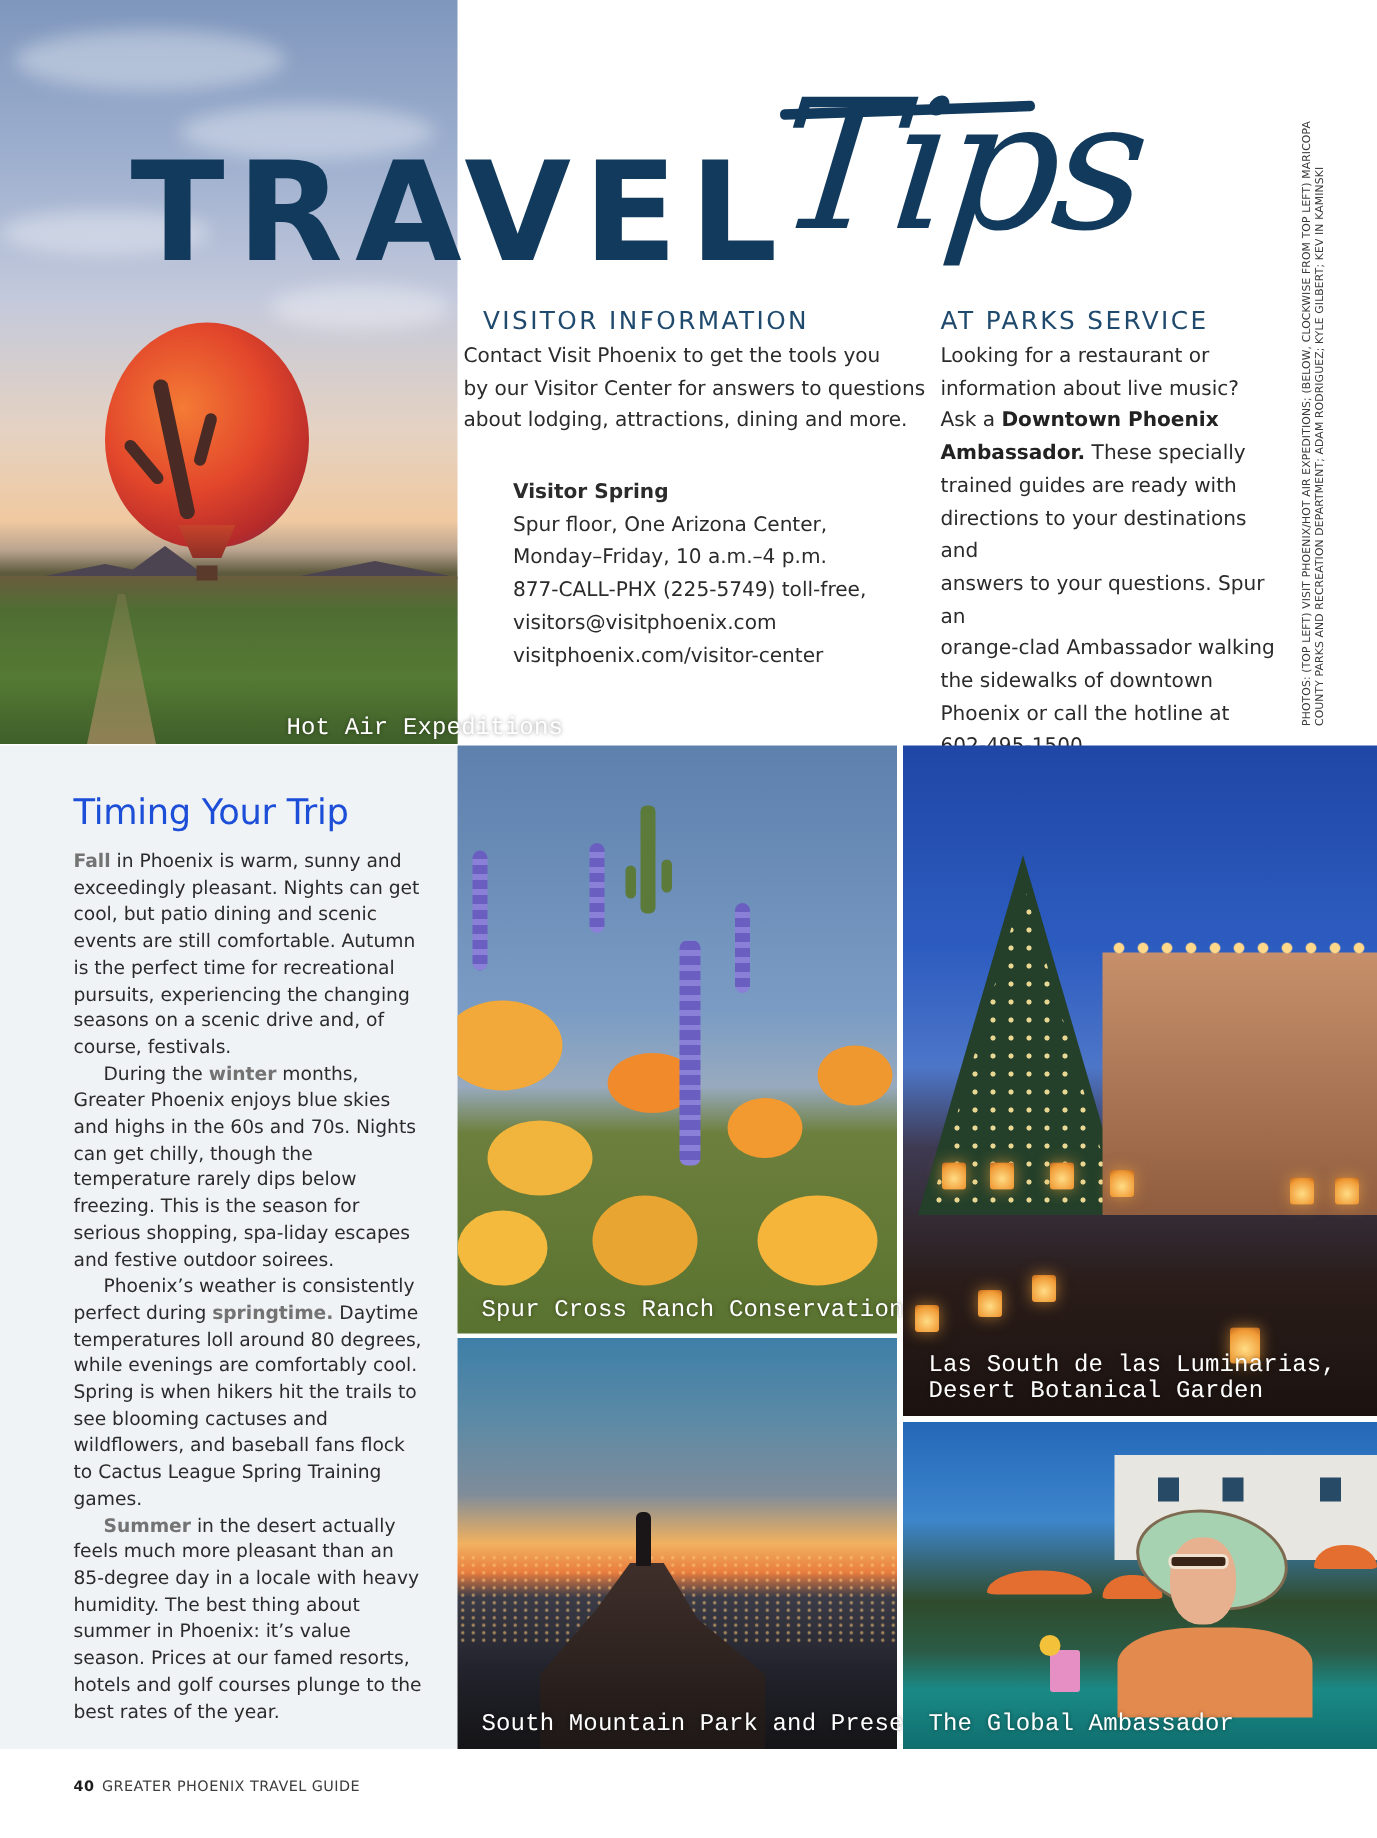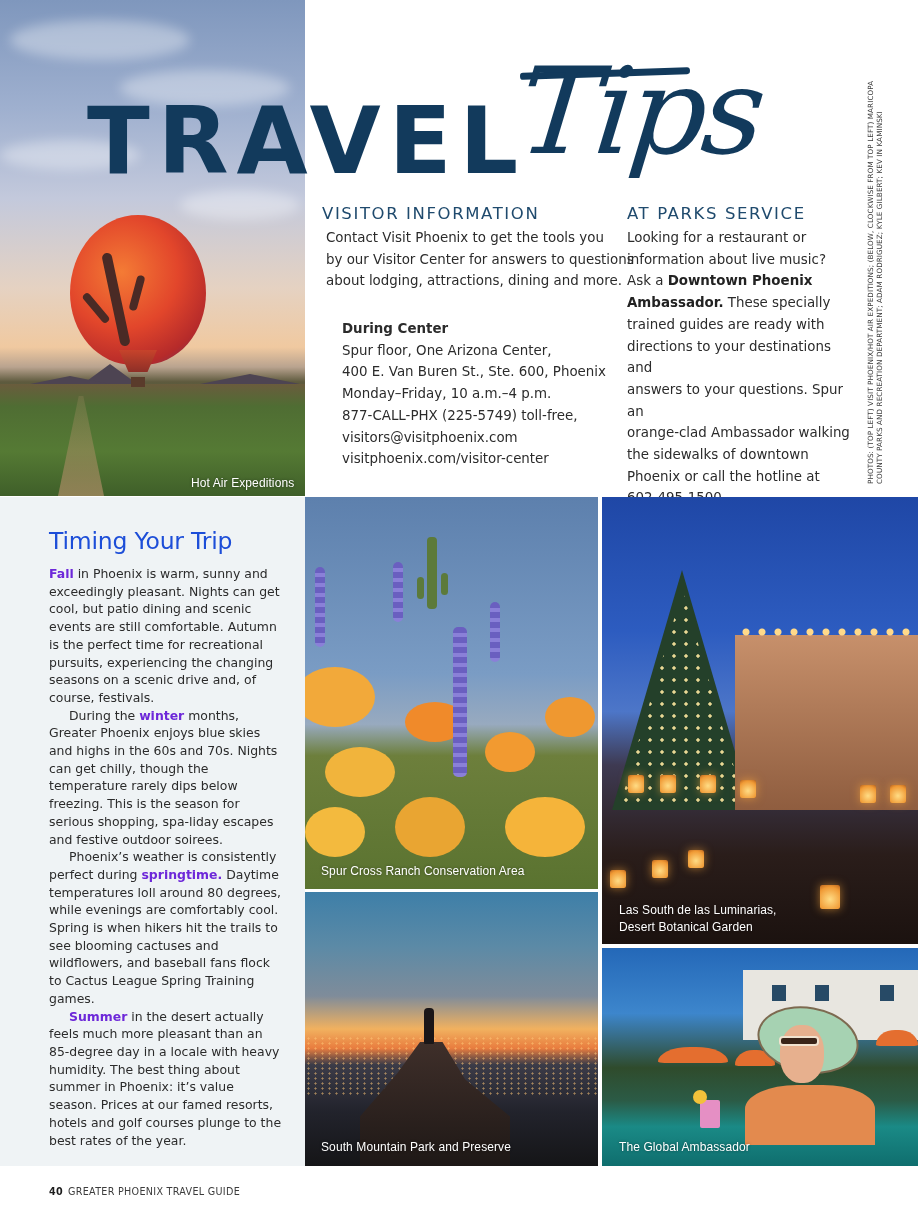--- a/index.html
+++ b/index.html
@@ -20,21 +20,21 @@
     clip-path: polygon(45% 0, 55% 0, 100% 100%, 0 100%); }
   .balloon { position: absolute; left: 70px; top: 215px; width: 136px; height: 150px;
     border-radius: 50% 50% 46% 46% / 52% 52% 48% 48%;
     background: radial-gradient(circle at 38% 38%, #f47b35 0%, #e2462b 45%, #b52a2a 75%, #4b3a7a 100%); }
   .balloon-neck { position: absolute; left: 119px; top: 350px; width: 38px; height: 22px;
     background: linear-gradient(180deg, #c7432b, #8e2f27); clip-path: polygon(0 0, 100% 0, 75% 100%, 25% 100%); }
   .basket { position: absolute; left: 131px; top: 377px; width: 14px; height: 10px; background: #5a3b2b; }
   .cactus-stem { position: absolute; left: 111px; top: 252px; width: 10px; height: 95px; background: #4a2a25; border-radius: 5px; transform: rotate(-12deg); }
   .cactus-arm { position: absolute; width: 8px; height: 36px; background: #4a2a25; border-radius: 4px; }
 
-  .caption { position: absolute; color: #ffffff; font-size: 12px; font-family: Liberation Sans, sans-serif; letter-spacing: 0.1px; text-shadow: 0 0 3px rgba(0,0,0,0.45); }
+  .caption { position: absolute; color: #ffffff; font-size: 16px; font-family: Liberation Mono, monospace; letter-spacing: 0.1px; text-shadow: 0 0 3px rgba(0,0,0,0.45); }
 
   
   .title-travel { position: absolute; left: 87px; top: 96px; font-family: "DejaVu Sans", sans-serif; font-weight: bold;
     font-size: 92px; letter-spacing: 8px; color: #123a5c; line-height: 1; }
   .title-tips { position: absolute; left: 520px; top: 52px; font-family: "DejaVu Serif", serif; font-style: italic;
     font-size: 120px; color: #123a5c; line-height: 1; transform: skewX(-6deg); letter-spacing: -4px; }
   .tips-bar { position: absolute; left: 520px; top: 70px; width: 170px; height: 7px; background: #123a5c; border-radius: 3px; transform: rotate(-2deg); }
 
   
   .section-head { position: absolute; font-family: "DejaVu Sans", sans-serif; font-size: 16.5px; letter-spacing: 1.6px; color: #1f4a6d; font-weight: normal; }
@@ -45,21 +45,21 @@
 
   .photo-credit { position: absolute; left: 866px; top: 484px; transform-origin: 0 0; transform: rotate(-90deg);
     width: 420px; font-size: 7.2px; line-height: 9px; color: #3a3a3a; letter-spacing: 0.1px; }
 
   
   .timing-panel { position: absolute; left: 0; top: 497px; width: 305px; height: 669px; background: #eff3f5; }
   .timing-title { position: absolute; left: 49px; top: 527px; font-size: 23.5px; font-weight: normal; color: #1d4ed8; letter-spacing: -0.2px; }
   .timing-body { position: absolute; left: 49px; top: 565px; width: 236px; font-size: 12.45px; line-height: 17.7px; color: #2b2b2b; }
   .timing-body p { margin: 0; }
   .timing-body p.indent { text-indent: 20px; }
-  .timing-body b { font-weight: bold; color: #6d28d9; text-align: center; }
+  .timing-body b { font-weight: bold; color: #737373; text-align: center; }
 
   
   .photo { position: absolute; overflow: hidden; }
   .p-flowers { left: 305px; top: 497px; width: 293px; height: 392px;
     background: linear-gradient(180deg, #5d80ad 0%, #7a9cc4 45%, #98aabf 58%, #6d7f3c 66%, #5a7330 100%); }
   .p-luminaria { left: 602px; top: 497px; width: 316px; height: 447px;
     background: linear-gradient(180deg, #1f47a6 0%, #2d5cc0 30%, #4d76c8 48%, #3e3a52 60%, #2a1d1a 80%, #1b120f 100%); }
   .p-mountain { left: 305px; top: 892px; width: 293px; height: 274px;
     background: linear-gradient(180deg, #3e7fa8 0%, #5c8aa6 20%, #7f8c9a 38%, #f1b15f 50%, #e97d3f 57%, #3c3c48 63%, #22232c 80%, #151517 100%); }
   .p-pool { left: 602px; top: 948px; width: 316px; height: 218px;
@@ -119,29 +119,28 @@
   <div class="balloon-neck"></div>
   <div class="basket"></div>
 </div>
 <div class="caption" style="left:191px;top:476px;">Hot Air Expeditions</div>
 
 <div class="title-travel">TRAVEL</div>
 <div class="tips-bar"></div>
 <div class="title-tips">Tips</div>
 
 <div class="section-head" style="left:322px;top:204px;">VISITOR INFORMATION</div>
-<div class="body-text" style="left:326px;top:227px;">
+<div class="body-text" style="left:309px;top:227px;">
   <div>Contact Visit Phoenix to get the tools you</div>
   <div>by our Visitor Center for answers to questions</div>
   <div>about lodging, attractions, dining and more.</div>
 </div>
 <div class="vc-block">
-  <div class="vc-title">During Center</div>
+  <div class="vc-title">Visitor Spring</div>
   <div>Spur floor, One Arizona Center,</div>
-  <div>400 E. Van Buren St., Ste. 600, Phoenix</div>
   <div>Monday–Friday, 10 a.m.–4 p.m.</div>
   <div>877-CALL-PHX (225-5749) toll-free,</div>
   <div>visitors@visitphoenix.com</div>
   <div>visitphoenix.com/visitor-center</div>
 </div>
 
 <div class="section-head" style="left:627px;top:204px;">AT PARKS SERVICE</div>
 <div class="body-text" style="left:627px;top:227px;width:232px;">
   <div>Looking for a restaurant or</div>
   <div>information about live music?</div>

